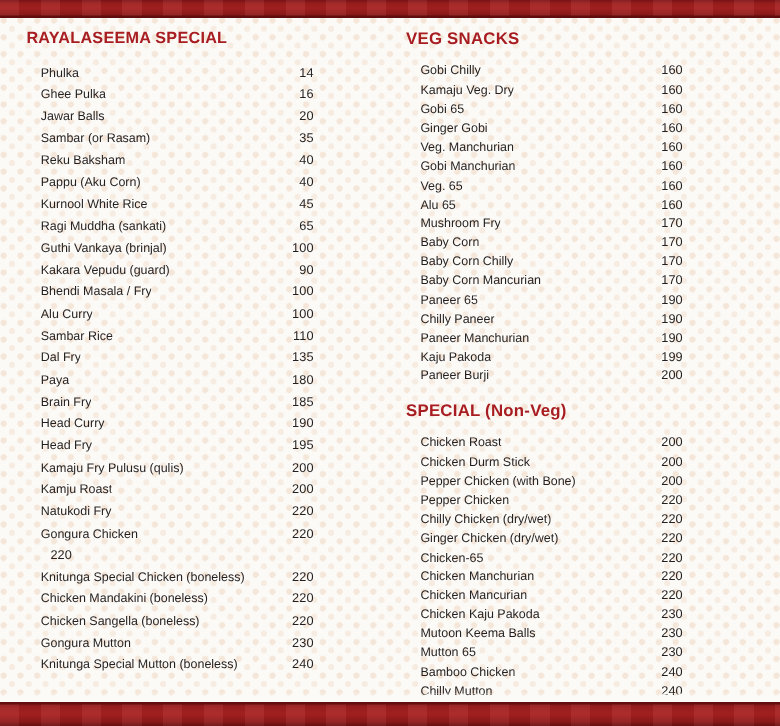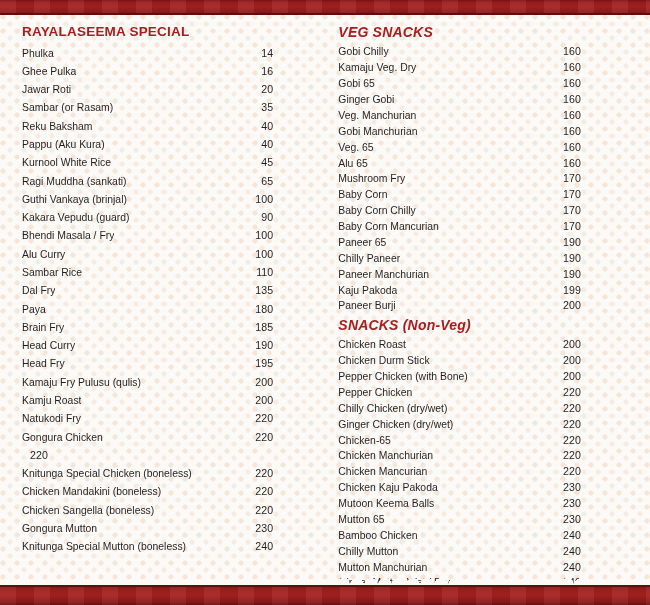--- a/index.html
+++ b/index.html
@@ -101,24 +101,24 @@
 
   .section-title {
     color: #a81d21;
     font-size: 13.5px;
     font-weight: bold;
     letter-spacing: 0.2px;
     margin: 0 0 4px 0;
     line-height: 16px;
     white-space: nowrap;
   }
-  #column-right .section-title { font-size: 14px; font-style: italic; }
+  #column-right .section-title { font-size: 14px; }
   .section-title.secondary { margin-top: 3px; }
 
-  .item-list { list-style: none; margin: 0; padding: 0; }
+  .item-list { list-style: none; margin: 12px; padding: 0; }
 
   .menu-row {
     display: flex;
     align-items: baseline;
     justify-content: space-between;
     font-size: 10.4px;
     color: #231f20;
     line-height: 13px;
     white-space: nowrap;
   }
@@ -149,33 +149,33 @@
         <ul class="item-list">
           <li class="menu-row">
             <span class="item-name">Phulka</span>
             <span class="item-price">14</span>
           </li>
           <li class="menu-row">
             <span class="item-name">Ghee Pulka</span>
             <span class="item-price">16</span>
           </li>
           <li class="menu-row">
-            <span class="item-name">Jawar Roti</span>
+            <span class="item-name">Jawar Balls</span>
             <span class="item-price">20</span>
           </li>
           <li class="menu-row">
             <span class="item-name">Sambar (or Rasam)</span>
             <span class="item-price">35</span>
           </li>
           <li class="menu-row">
             <span class="item-name">Reku Baksham</span>
             <span class="item-price">40</span>
           </li>
           <li class="menu-row">
-            <span class="item-name">Pappu (Aku Kura)</span>
+            <span class="item-name">Pappu (Aku Corn)</span>
             <span class="item-price">40</span>
           </li>
           <li class="menu-row">
             <span class="item-name">Kurnool White Rice</span>
             <span class="item-price">45</span>
           </li>
           <li class="menu-row">
             <span class="item-name">Ragi Muddha (sankati)</span>
             <span class="item-price">65</span>
           </li>
@@ -325,21 +325,21 @@
           </li>
           <li class="menu-row">
             <span class="item-name">Kaju Pakoda</span>
             <span class="item-price">199</span>
           </li>
           <li class="menu-row">
             <span class="item-name">Paneer Burji</span>
             <span class="item-price">200</span>
           </li>
         </ul>
-        <div class="section-title secondary">SNACKS (Non-Veg)</div>
+        <div class="section-title secondary">SPECIAL (Non-Veg)</div>
         <ul class="item-list">
           <li class="menu-row">
             <span class="item-name">Chicken Roast</span>
             <span class="item-price">200</span>
           </li>
           <li class="menu-row">
             <span class="item-name">Chicken Durm Stick</span>
             <span class="item-price">200</span>
           </li>
           <li class="menu-row">

